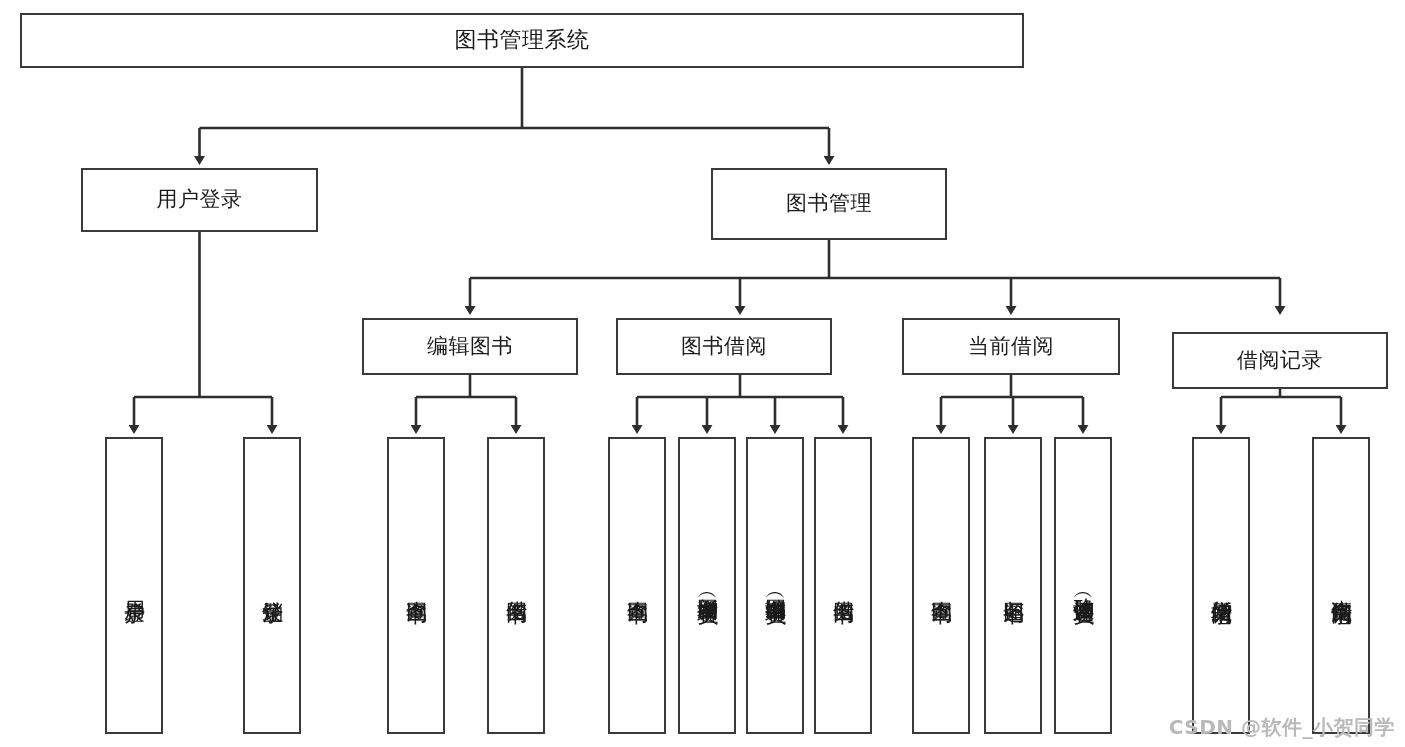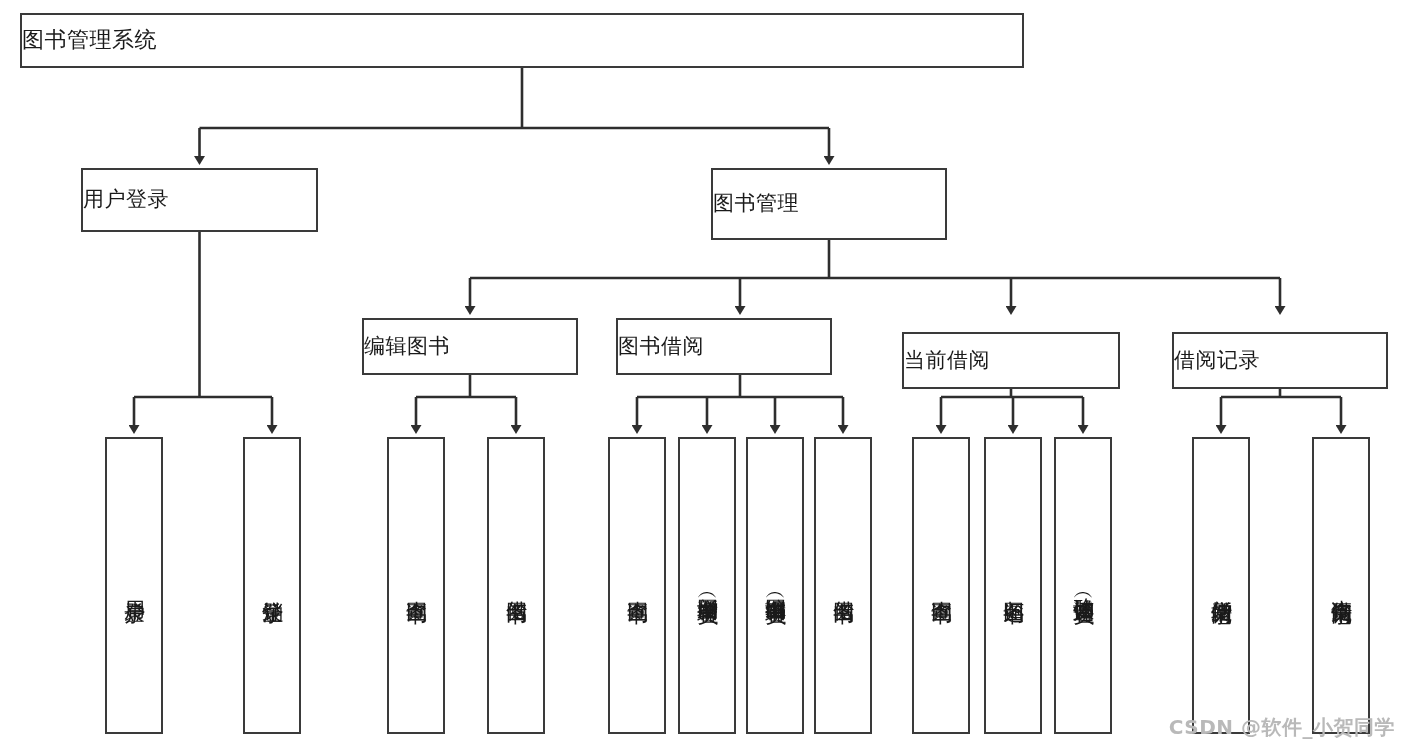--- a/index.html
+++ b/index.html
@@ -26,21 +26,21 @@
     height: 747px;
     pointer-events: none;
   }
   .node {
     position: absolute;
     box-sizing: border-box;
     border: 2px solid #3a3a3a;
     background: #ffffff;
     display: flex;
     align-items: center;
-    justify-content: flex-start;
+    justify-content: center;
     color: #1a1a1a;
   }
   .node.h {
     
     font-size: 21px;
     letter-spacing: 0.5px;
     line-height: 1.2;
   }
   .node.root {
     font-size: 22px;
@@ -134,21 +134,21 @@
   <div class="node h" style="left: 711px; top: 168px; width: 236px; height: 72px;">
     <span class="lbl">图书管理</span>
   </div>
 
   <div class="node h" style="left: 362px; top: 318px; width: 216px; height: 57px;">
     <span class="lbl">编辑图书</span>
   </div>
   <div class="node h" style="left: 616px; top: 318px; width: 216px; height: 57px;">
     <span class="lbl">图书借阅</span>
   </div>
-  <div class="node h" style="left: 902px; top: 332px; width: 218px; height: 57px;">
+  <div class="node h" style="left: 902px; top: 318px; width: 218px; height: 57px;">
     <span class="lbl">当前借阅</span>
   </div>
   <div class="node h" style="left: 1172px; top: 332px; width: 216px; height: 57px;">
     <span class="lbl">借阅记录</span>
   </div>
 
   <div class="node v" style="left: 105px; top: 437px; width: 58px; height: 297px;">
     <span class="lbl">用户登录</span>
   </div>
   <div class="node v" style="left: 243px; top: 437px; width: 58px; height: 297px;">

